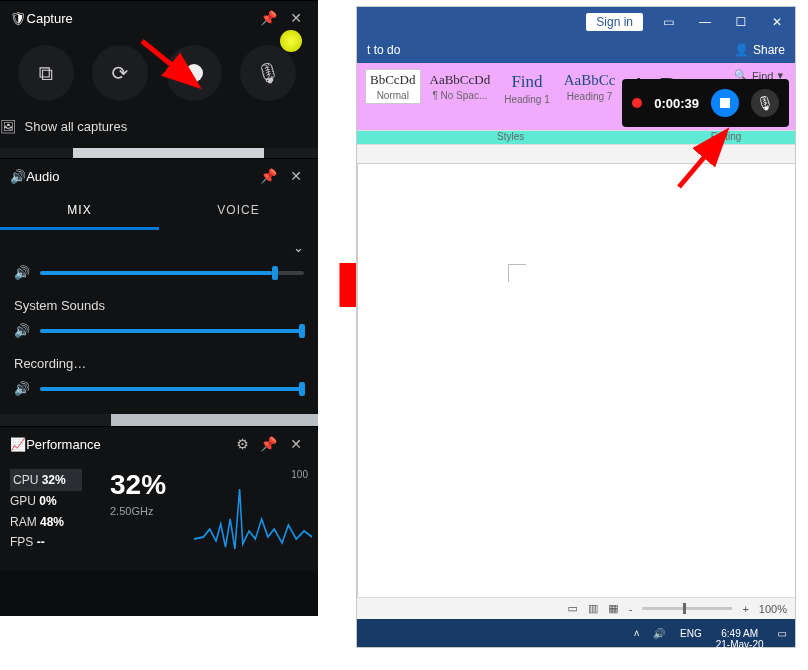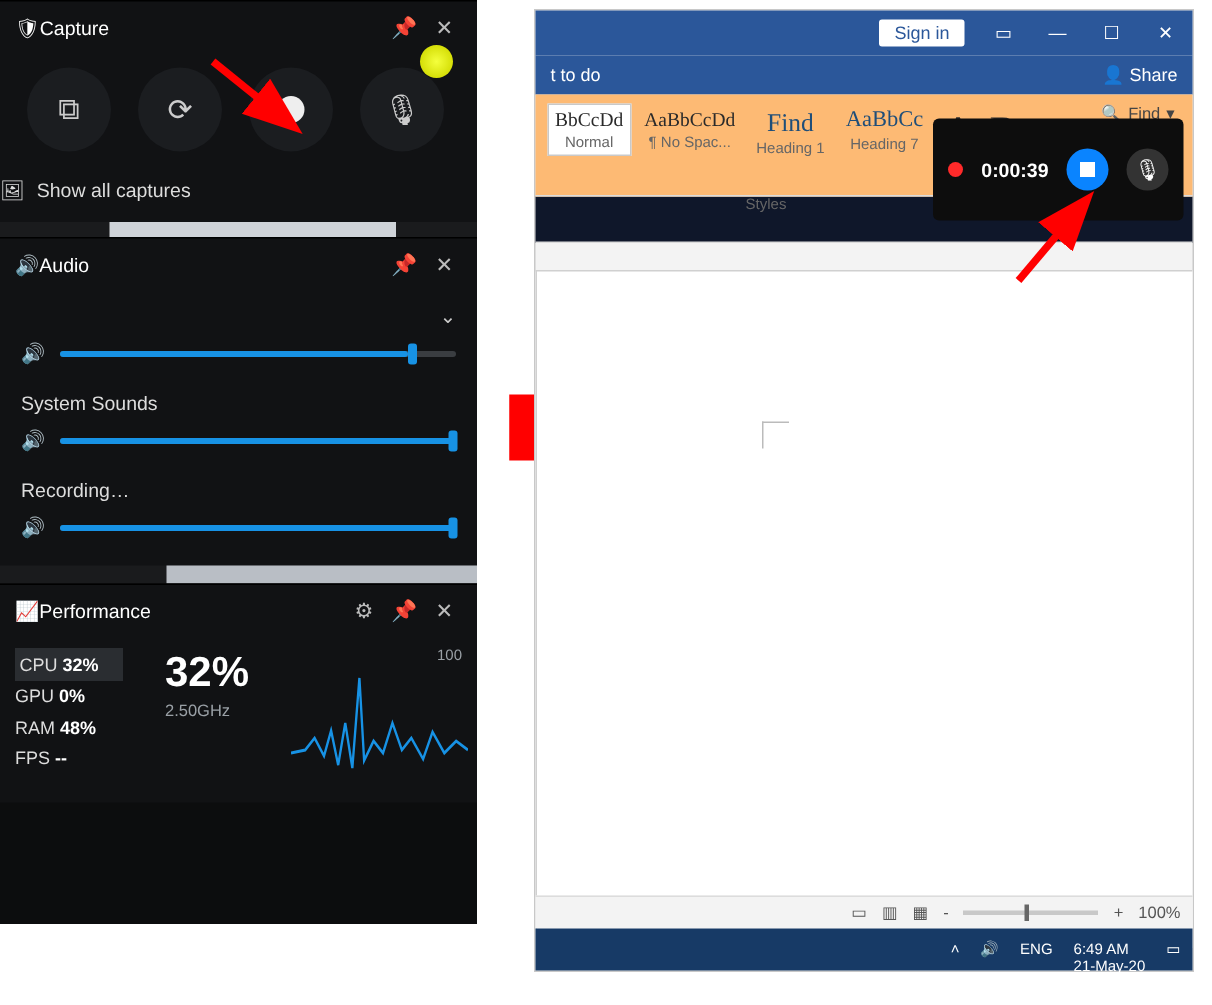--- a/index.html
+++ b/index.html
@@ -55,50 +55,50 @@
   .big-arrow{position:absolute;left:334px;top:230px;width:110px;height:110px;}
 
   
   .word{position:absolute;left:356px;top:6px;width:440px;height:642px;border:1px solid #c8c8c8;background:#f3f3f3;}
   .titlebar{height:30px;background:#2b579a;display:flex;align-items:center;color:#fff;font-size:12px;}
   .titlebar .spacer{flex:1;}
   .signin{background:#fff;color:#2b579a;padding:2px 10px;border-radius:2px;margin-right:8px;cursor:pointer;}
   .winbtn{width:36px;text-align:center;cursor:pointer;}
   .sharebar{height:26px;background:#2b579a;display:flex;align-items:center;color:#fff;font-size:12px;padding:0 10px;}
   .sharebar .spacer{flex:1;}
-  .ribbon{background:#fdba74;padding:6px 8px 4px 8px;display:flex;align-items:flex-start;gap:4px;border-bottom:1px solid #dcdcdc;position:relative;height:68px;}
+  .ribbon{background:#f0abfc;padding:6px 8px 4px 8px;display:flex;align-items:flex-start;gap:4px;border-bottom:1px solid #dcdcdc;position:relative;height:68px;}
   .style-tile{text-align:center;padding:2px 4px;border:1px solid transparent;cursor:pointer;}
   .style-tile.sel{border-color:#c9c9c9;background:#fff;}
   .style-tile .pv{font-family:"Times New Roman",serif;color:#2a2a2a;}
   .style-tile .pv.blue{color:#1f4e79;}
   .style-tile .lab{font-size:10px;color:#666;margin-top:2px;}
   .editing{font-size:11px;color:#444;margin-left:auto;}
   .editing .row{display:flex;align-items:center;gap:4px;}
 
-  .ribbon-foot{display:flex;justify-content:center;font-size:10px;color:#666;background:#0f172a;padding-bottom:19px;border-bottom:1px solid #dcdcdc;}
-
-  
-  .recfloat{position:absolute;right:6px;top:72px;background:#0d0d0d;color:#fff;display:flex;align-items:center;gap:12px;padding:20px 10px;border-radius:4px;z-index:5;}
+  .ribbon-foot{display:flex;justify-content:center;font-size:10px;color:#666;background:#5eead4;padding-bottom:2px;border-bottom:1px solid #dcdcdc;}
+
+  
+  .recfloat{position:absolute;right:6px;top:72px;background:#0d0d0d;color:#fff;display:flex;align-items:center;gap:12px;padding:10px 10px;border-radius:4px;z-index:5;}
   .recfloat .dot{width:10px;height:10px;border-radius:50%;background:#ff2a2a;}
   .recfloat .time{font-weight:600;font-size:13px;}
   .recfloat .stop{width:28px;height:28px;border-radius:50%;background:#0a84ff;display:flex;align-items:center;justify-content:center;cursor:pointer;}
   .recfloat .stop::after{content:"";width:10px;height:10px;background:#fff;}
   .recfloat .mic{width:28px;height:28px;border-radius:50%;background:#333;display:flex;align-items:center;justify-content:center;color:#fff;font-size:14px;cursor:pointer;}
 
   .doc-area{background:#fff;margin:18px 0 0 0;height:452px;border-top:1px solid #d0d0d0;border-left:1px solid #d0d0d0;position:relative;}
   .doc-area .corner{position:absolute;left:150px;top:100px;width:18px;height:18px;border-left:1px solid #bbb;border-top:1px solid #bbb;}
 
   .statusbar{position:absolute;bottom:28px;left:0;right:0;height:22px;background:#f3f3f3;border-top:1px solid #dcdcdc;display:flex;align-items:center;font-size:11px;color:#555;padding:0 8px;gap:10px;}
   .statusbar .spacer{flex:1;}
   .zoom-slider{width:90px;height:3px;background:#c8c8c8;position:relative;}
   .zoom-slider .th{position:absolute;left:45%;top:-4px;width:3px;height:11px;background:#666;}
 
   .taskbar{position:absolute;bottom:0;left:0;right:0;height:28px;background:#173a66;display:flex;align-items:center;color:#fff;font-size:10px;padding:0 8px;gap:14px;}
   .taskbar .spacer{flex:1;}
-  .taskbar .clock{text-align:left;line-height:1.1;margin-top:12px;}
+  .taskbar .clock{text-align:center;line-height:1.1;margin-top:12px;}
 
   
   .arrow2{position:absolute;right:56px;top:118px;width:70px;height:70px;z-index:6;}
   .arrow1{position:absolute;left:134px;top:-2px;width:80px;height:70px;z-index:6;}
 </style>
 </head>
 <body>
 
 <div class="gamebar">
 
@@ -136,20 +136,24 @@
       </div>
   </div>
 
   <div class="widget">
     <div class="widget-header">
       <span>🔊</span>
       <span class="title">Audio</span>
       <span class="pin">📌</span>
       <span class="close-x">✕</span>
     </div>
+    <div class="tabs">
+      <div class="tab active">MIX</div>
+      <div class="tab">VOICE</div>
+    </div>
     <div class="dev">
       <div class="dev-head">
         <span class="chev">⌄</span>
       </div>
       <div class="slider-row">
         <span class="vol-ico">🔊</span>
         <div class="slider">
             <div class="track" style="width:88%"></div>
             <div class="thumb" style="left:88%"></div>
           </div>

